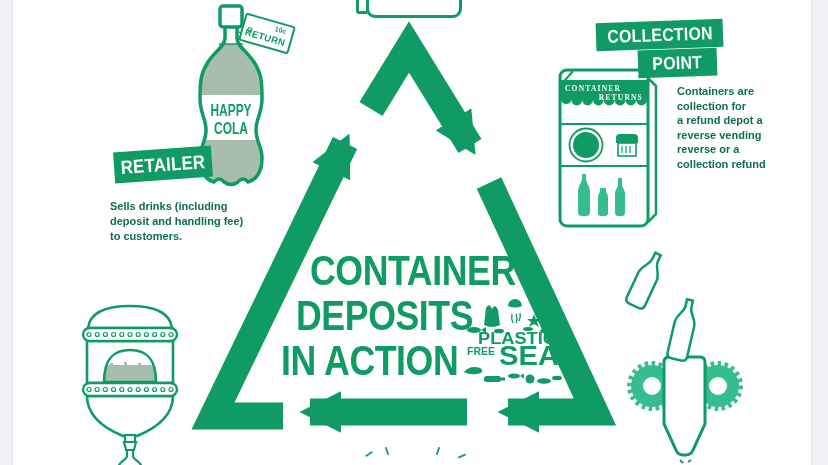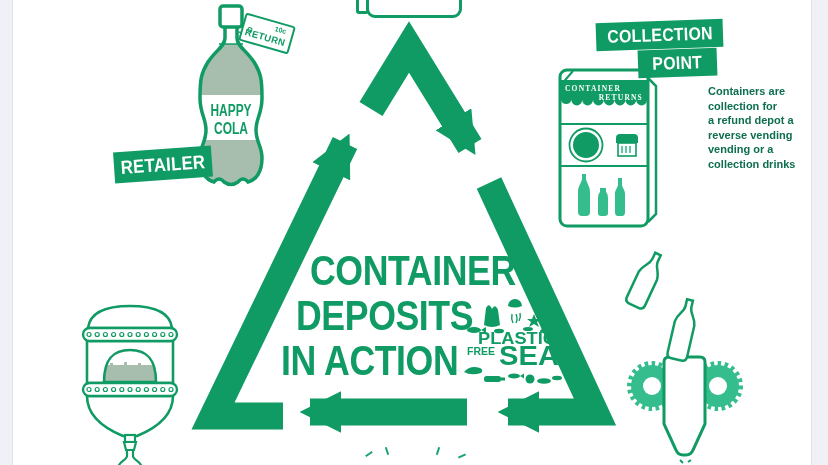--- a/index.html
+++ b/index.html
@@ -23,21 +23,21 @@
   }
   .banner > span { display:inline-block; transform:scaleX(.88); white-space:nowrap; }
   .banner-retailer { left:114px; top:149px; width:98px; height:31px; font-size:19px; transform:rotate(-4deg); }
   .banner-collection { left:596px; top:21px; width:127px; height:28px; font-size:18px; transform:rotate(-2deg); }
   .banner-point { left:638px; top:49px; width:79px; height:28px; font-size:18px; transform:rotate(-2deg); }
 
   .desc { position:absolute; color:#0d6e50; font-size:11px; font-weight:bold; z-index:6; }
   .desc div { line-height:15px; white-space:nowrap; }
   .desc-retailer { left:110px; top:199px; }
   .desc-collection { left:677px; top:84px; }
-  .desc-collection div { line-height:14.6px;margin-left:31px; }
+  .desc-collection div { line-height:14.6px; }
 
   .title-line {
     position:absolute; color:#0f9b63; font-weight:bold; font-size:42px;
     transform:scaleX(.85); transform-origin:left top; letter-spacing:-.5px;
     white-space:nowrap; z-index:5;
   }
   .t1 { left:310px; top:247px; }
   .t2 { left:296px; top:292px; }
   .t3 { left:281px; top:337px; }
 
@@ -107,20 +107,25 @@
   <div class="deposit-tag">
     <span class="hole"></span>
     <span class="tag-10c">10c</span>
     <span class="tag-return">RETURN</span>
   </div>
 
   <div class="banner banner-retailer">
     <span>RETAILER</span>
   </div>
 
+  <div class="desc desc-retailer">
+    <div>Sells drinks (including</div>
+    <div>deposit and handling fee)</div>
+    <div>to customers.</div>
+  </div>
 
   <svg style="left:556px; top:62px; z-index:5;" width="110" height="172" viewBox="0 0 110 172">
     <path d="M92,16 L100,24 L100,152 L92,160" fill="#ffffff" stroke="#0f9b63" stroke-width="2.5"></path>
     <rect x="4" y="8" width="88" height="156" rx="7" fill="#ffffff" stroke="#0f9b63" stroke-width="3"></rect>
     <line x1="4" y1="24" x2="17" y2="9" stroke="#0f9b63" stroke-width="2"></line>
     <path d="M5,18 L91,18 L91,38 A5.4,5.4 0 0 1 80.2,38 A5.4,5.4 0 0 1 69.4,38 A5.4,5.4 0 0 1 58.6,38 A5.4,5.4 0 0 1 47.8,38 A5.4,5.4 0 0 1 37,38 A5.4,5.4 0 0 1 26.2,38 A5.4,5.4 0 0 1 15.4,38 A5.4,5.4 0 0 1 5,38 Z" fill="#0f9b63"></path>
     <text x="9" y="29" font-size="7.5" font-weight="bold" letter-spacing="1.2" fill="#ffffff" font-family="Liberation Serif, serif">CONTAINER</text>
     <text x="87" y="38" text-anchor="end" font-size="7.5" font-weight="bold" letter-spacing="1.2" fill="#ffffff" font-family="Liberation Serif, serif">RETURNS</text>
     <line x1="4" y1="62" x2="92" y2="62" stroke="#0f9b63" stroke-width="2"></line>
     <line x1="4" y1="104" x2="92" y2="104" stroke="#0f9b63" stroke-width="2"></line>
@@ -145,22 +150,22 @@
   </div>
   <div class="banner banner-point">
     <span>POINT</span>
   </div>
 
   <div class="desc desc-collection">
     <div>Containers are</div>
     <div>collection for</div>
     <div>a refund depot a</div>
     <div>reverse vending</div>
-    <div>vending or a</div>
-    <div>collection drinks</div>
+    <div>reverse or a</div>
+    <div>collection refund</div>
   </div>
 
   <div class="title-line t1">CONTAINER</div>
   <div class="title-line t2">DEPOSITS</div>
   <div class="title-line t3">IN ACTION</div>
 
   <svg style="left:462px; top:296px; z-index:5;" width="102" height="94" viewBox="0 0 102 94">
     <g fill="#0f9b63" stroke="none">
       <path d="M24,12 q3,-6 6,1 q3,-6 6,1 l2,15 q-8,4 -16,0 z"></path>
       <path d="M46,10 a7,7 0 0 1 14,0 q-7,3 -14,0 z"></path>

